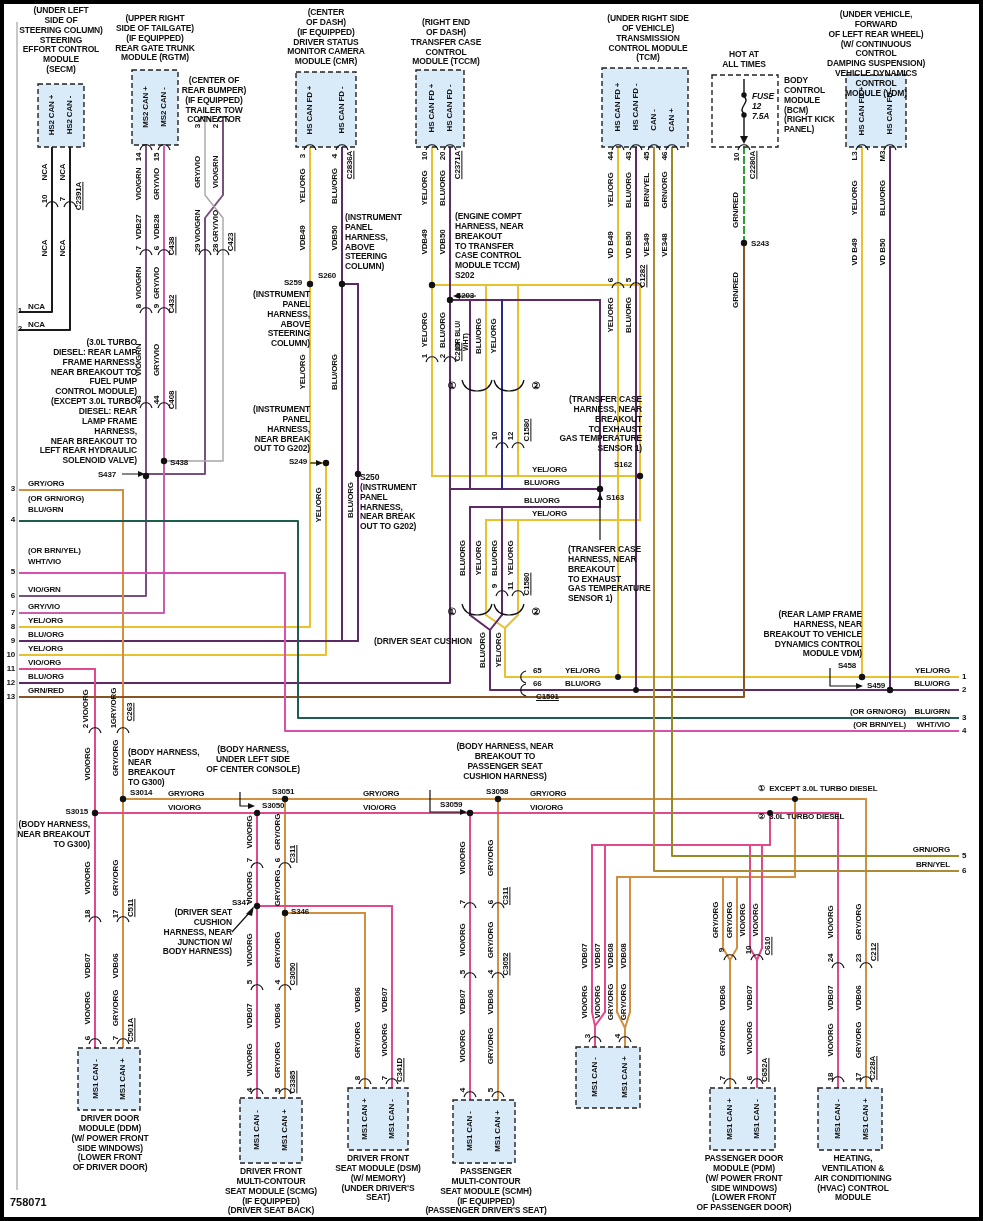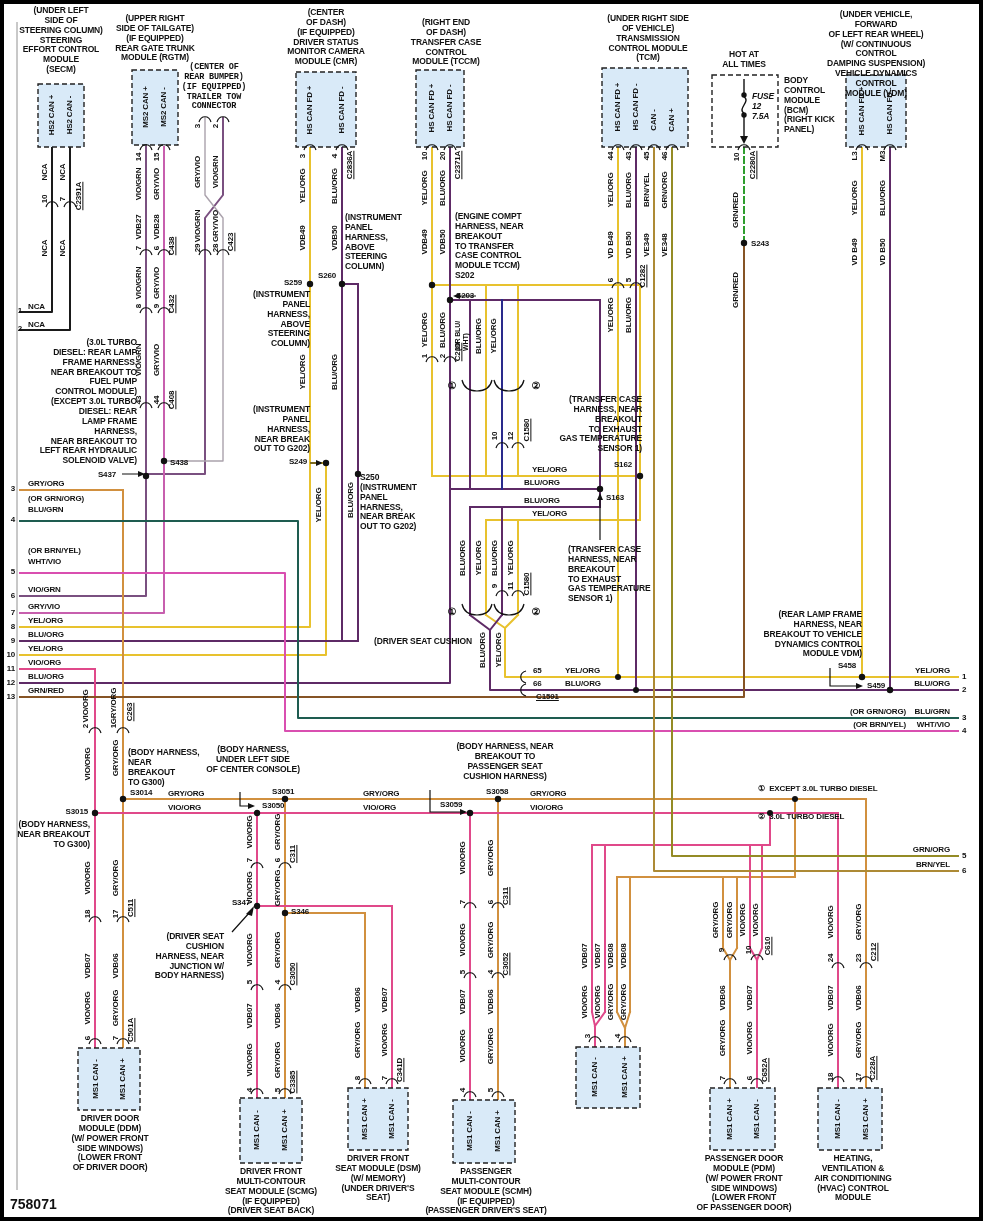--- a/index.html
+++ b/index.html
@@ -8,21 +8,21 @@
   .page svg{position:absolute;left:0;top:0}
   #text-layer{position:absolute;left:0;top:0;width:100%;height:100%;z-index:2;pointer-events:none}
   .lbl,.blk{position:absolute;color:#111;font-weight:bold;line-height:1.16;letter-spacing:-0.15px}
   .lbl{font-size:8px;white-space:pre}
   .blk{font-size:8.5px;white-space:pre-line}
   .a-c{transform:translateX(-50%);text-align:center}
   .a-r{transform:translateX(-100%);text-align:right}
   .a-l{text-align:left}
   .rot{transform:translate(-50%,-50%) rotate(-90deg);white-space:pre}
   .und{text-decoration:underline}
-  .footer{position:absolute;left:10px;top:1196px;font-size:14px;font-weight:bold;color:#111}
+  .footer{position:absolute;left:10px;top:1196px;font-size:11px;font-weight:bold;color:#111}
 </style>
 </head>
 <body>
 
 <div class="page">
 
 <svg width="983" height="1221" viewBox="0 0 983 1221">
 
   <g fill="none">
     <rect x="2" y="2" width="979" height="1217" stroke="#000" stroke-width="4"></rect>
@@ -181,21 +181,21 @@
 STEERING COLUMN)
 STEERING
 EFFORT CONTROL
 MODULE
 (SECM)</div>
       <div class="blk a-c" style="left: 155px; top: 14px;">(UPPER RIGHT
 SIDE OF TAILGATE)
 (IF EQUIPPED)
 REAR GATE TRUNK
 MODULE (RGTM)</div>
-      <div class="blk a-c" style="left: 214px; top: 63px; font-family: Liberation Mono, monospace;">(CENTER OF
+      <div class="blk a-c" style="left: 214px; top: 76px;">(CENTER OF
 REAR BUMPER)
 (IF EQUIPPED)
 TRAILER TOW
 CONNECTOR</div>
       <div class="blk a-c" style="left: 326px; top: 8px;">(CENTER
 OF DASH)
 (IF EQUIPPED)
 DRIVER STATUS
 MONITOR CAMERA
 MODULE (CMR)</div>
@@ -290,21 +290,21 @@
       <div class="blk a-l" style="left: 128px; top: 748px;">(BODY HARNESS,
 NEAR
 BREAKOUT
 TO G300)</div>
       <div class="blk a-r" style="left: 90px; top: 820px;">(BODY HARNESS,
 NEAR BREAKOUT
 TO G300)</div>
       <div class="blk a-c" style="left: 253px; top: 745px;">(BODY HARNESS,
 UNDER LEFT SIDE
 OF CENTER CONSOLE)</div>
-      <div class="blk a-r" style="left: 224px; top: 908px; margin-top: 24px;">(DRIVER SEAT
+      <div class="blk a-r" style="left: 232px; top: 908px;">(DRIVER SEAT
 CUSHION
 HARNESS, NEAR
 JUNCTION W/
 BODY HARNESS)</div>
       <div class="blk a-c" style="left: 505px; top: 742px;">(BODY HARNESS, NEAR
 BREAKOUT TO
 PASSENGER SEAT
 CUSHION HARNESS)</div>
       <div class="blk a-c" style="left: 110px; top: 1114px;">DRIVER DOOR
 MODULE (DDM)

